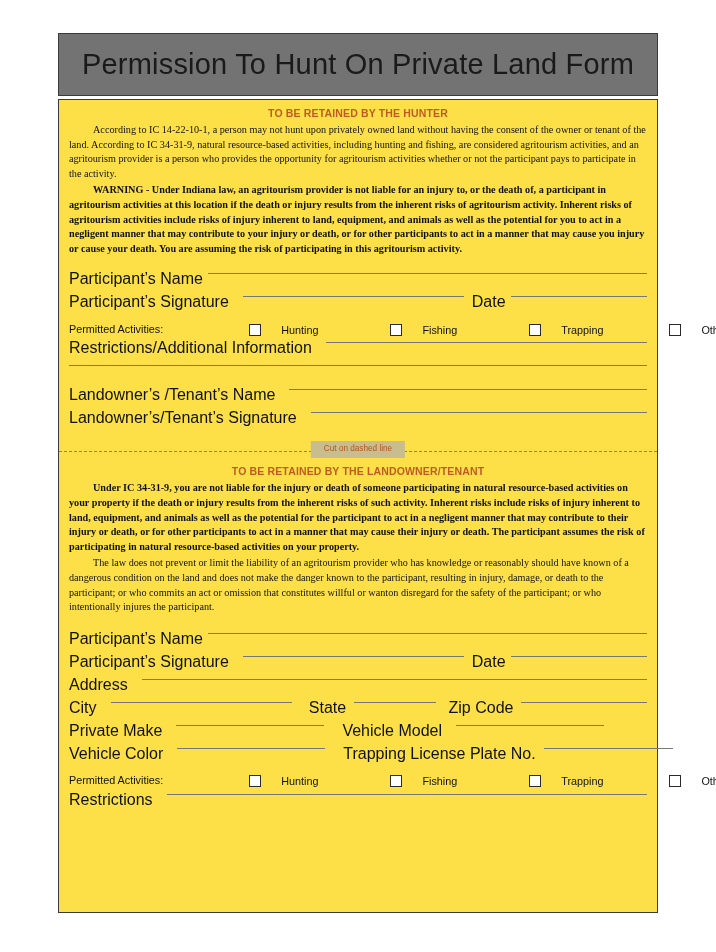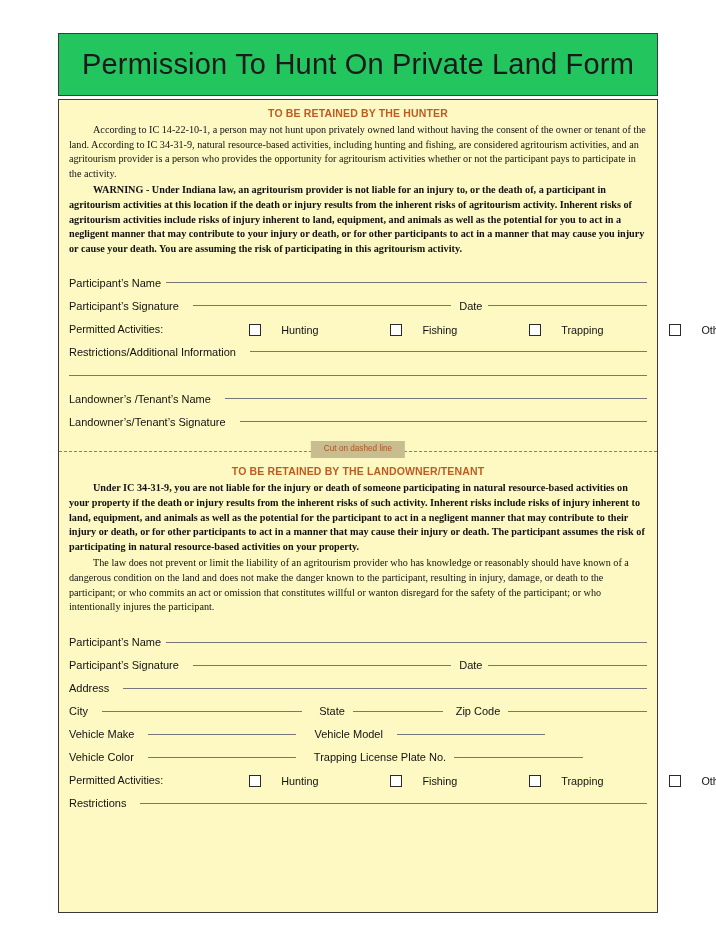--- a/index.html
+++ b/index.html
@@ -27,39 +27,39 @@
     position: absolute;
     left: 58px;
     top: 33px;
     width: 600px;
     height: 63px;
     border: 1.5px solid #3a3a3a;
     box-sizing: border-box;
     display: flex;
     align-items: center;
     justify-content: center;
-    background: #22c55e;
+    background: #737373;
   }
   .title-text {
     font-size: 29px;
     font-weight: 400;
     letter-spacing: 0.2px;
     color: #1a1a1a;
     white-space: nowrap;
   }
   
   .body-box {
     position: absolute;
     left: 58px;
     top: 99px;
     width: 600px;
     height: 814px;
     border: 1.5px solid #3a3a3a;
     box-sizing: border-box;
-    background: #fef9c3;
+    background: #fde047;
   }
   .inner {
     position: absolute;
     left: 10px;
     top: 0px;
     width: 578px;
   }
   
   .sec-head {
     text-align: center;
@@ -75,22 +75,22 @@
     text-align: left;
     color: #111;
     margin: 0;
     font-family: Liberation Serif, serif;
   }
   .para.indent { text-indent: 24px; }
   .para.bold { font-weight: bold; }
   
   .field-row {
     display: flex;
-    align-items: center;
-    font-size: 11px;
+    align-items: flex-start;
+    font-size: 16px;
     color: #111;
     height: 23px;
   }
   .fl {
     white-space: nowrap;
     line-height: 13px;
     padding-bottom: 1px;
   }
   .rule {
     border-bottom: 1.1px solid #777;
@@ -257,21 +257,21 @@
         <span class="gap"></span>
         <span class="rule" style="flex:0.92;"></span>
         <span style="width:13px;flex:none;"></span>
         <span class="fl">Zip Code</span>
         <span class="gap"></span>
         <span class="rule" style="flex:1.42;"></span>
       </div>
 
 
       <div class="field-row">
-        <span class="fl">Vehicle Make</span>
+        <span class="fl">Private Make</span>
         <span class="gap-lg"></span>
         <span class="rule" style="width:148px;flex:none;"></span>
         <span style="width:18px;flex:none;"></span>
         <span class="fl">Vehicle Model</span>
         <span class="gap-lg"></span>
         <span class="rule" style="width:148px;flex:none;"></span>
         <span style="flex:1;"></span>
       </div>
 
       <div class="field-row">

